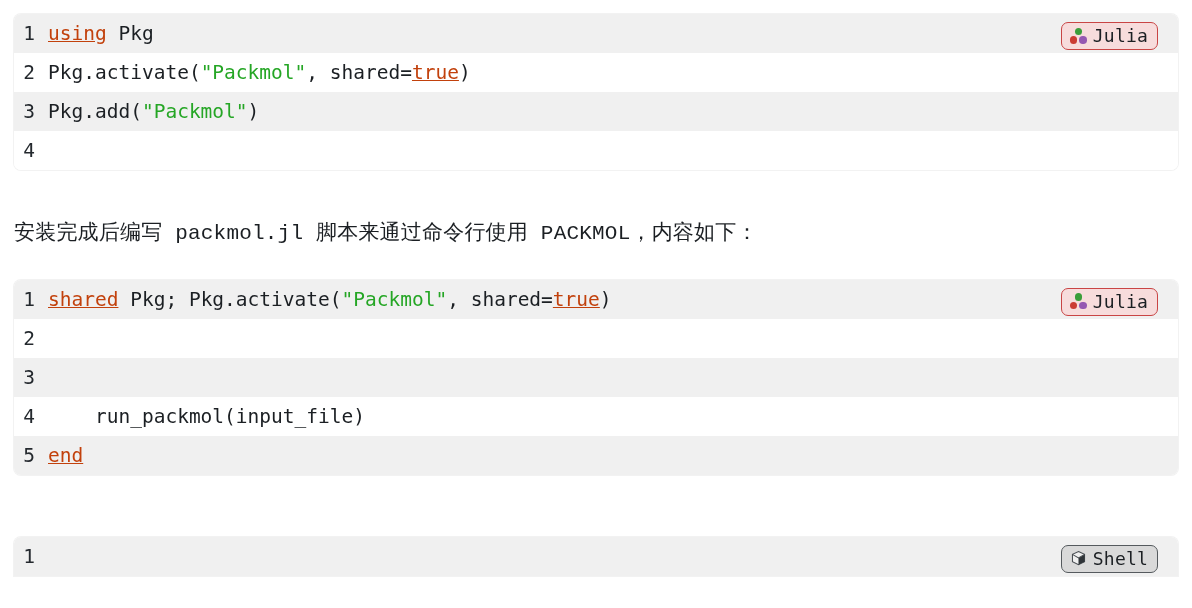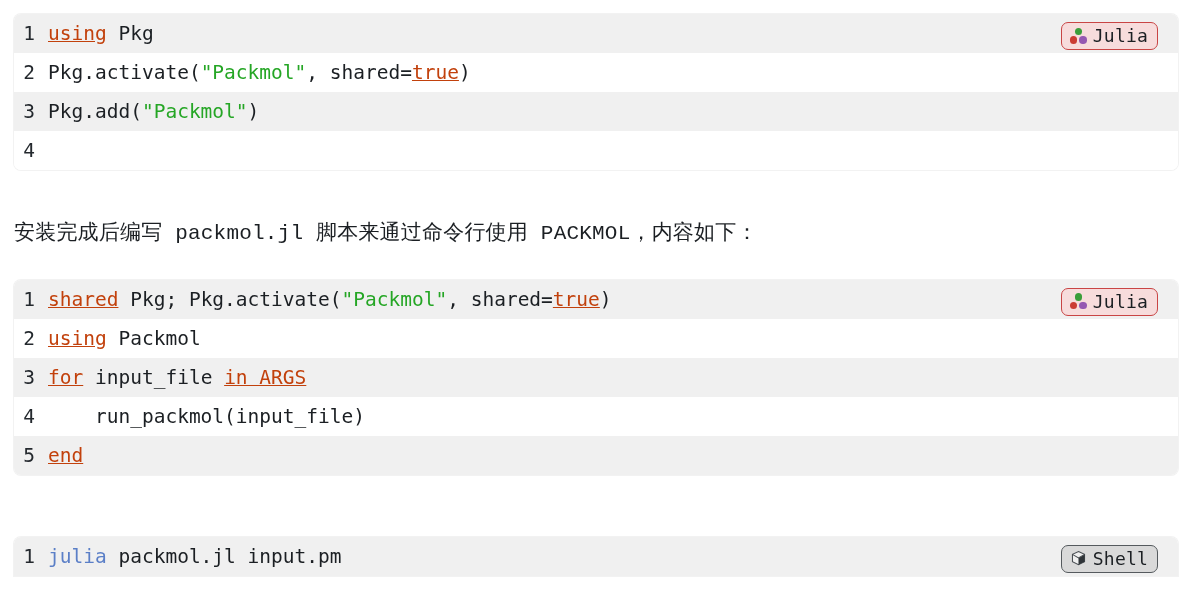--- a/index.html
+++ b/index.html
@@ -189,26 +189,24 @@
       <span class="badge-label">Julia</span>
     </div>
 
     <div class="code-line odd">
       <span class="lineno">1</span>
       <span class="codetext"><span class="tok-kw">shared</span><span class="tok-plain"> Pkg; Pkg.activate(</span><span class="tok-str">"Packmol"</span><span class="tok-plain">, shared=</span><span class="tok-kw">true</span><span class="tok-plain">)</span></span>
     </div>
 
     <div class="code-line">
       <span class="lineno">2</span>
-      <span class="codetext"><span class="tok-kw">using</span><span class="tok-plain"> Packmol</span></span>
     </div>
 
     <div class="code-line odd">
       <span class="lineno">3</span>
-      <span class="codetext"><span class="tok-kw">for</span><span class="tok-plain"> input_file </span><span class="tok-kw">in ARGS</span></span>
     </div>
 
     <div class="code-line">
       <span class="lineno">4</span>
       <span class="codetext"><span class="tok-plain">    run_packmol(input_file)</span></span>
     </div>
 
     <div class="code-line odd">
       <span class="lineno">5</span>
       <span class="codetext"><span class="tok-kw">end</span></span>
@@ -225,17 +223,16 @@
       <svg class="shell-cube" viewBox="0 0 18 18">
         <polygon points="9,1.6 15.4,4.6 15.4,12.4 9,15.6 2.6,12.4 2.6,4.6" fill="#efefef" stroke="#4a4f54" stroke-width="1.1"></polygon>
         <polygon points="9,8.4 15.4,4.8 15.4,12.4 9,15.6" fill="#2f3438"></polygon>
         <polyline points="2.6,4.6 9,8.4 15.4,4.6" fill="none" stroke="#4a4f54" stroke-width="1.1"></polyline>
       </svg>
       <span class="badge-label">Shell</span>
     </div>
 
     <div class="code-line odd">
       <span class="lineno">1</span>
-      <span class="codetext"><span class="tok-cmd">julia</span><span class="tok-plain"> packmol.jl input.pm</span></span>
     </div>
   </div>
 
 </div>
 
 </body></html>

